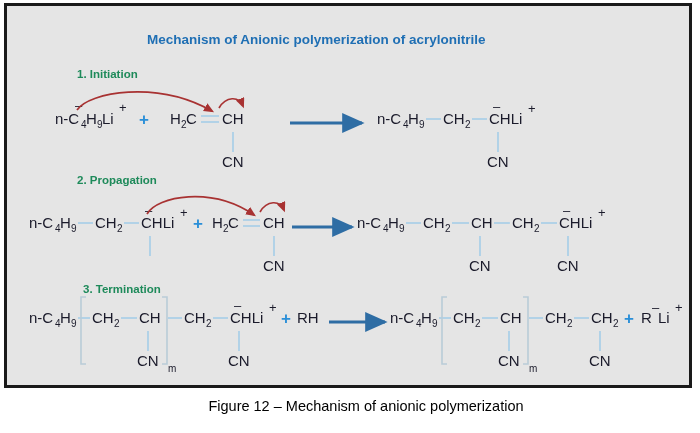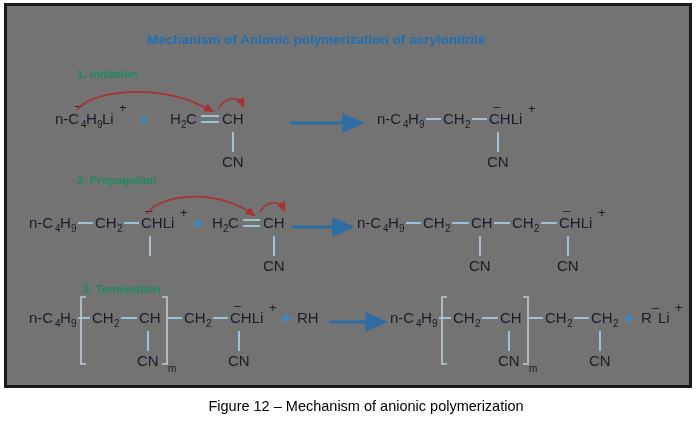--- a/index.html
+++ b/index.html
@@ -3,21 +3,21 @@
 <meta charset="utf-8">
 <style>
   html,body{margin:0;padding:0;}
   body{
     width:700px;height:433px;background:#ffffff;
     font-family:"Liberation Sans", sans-serif;
     overflow:hidden;position:relative;
   }
   #figure-box{
     position:absolute;left:4px;top:3px;width:688px;height:385px;
-    border:3px solid #1a1a1a;background:#737373;box-sizing:border-box;padding-left:36px;
+    border:3px solid #1a1a1a;background:#e5e5e5;box-sizing:border-box;padding-left:36px;
   }
   #diagram{position:absolute;left:0;top:0;width:682px;height:379px;}
   .cap{
     position:absolute;left:16px;top:398px;width:700px;text-align:center;
     font-family:"Liberation Sans", sans-serif;font-size:14.5px;color:#000000;
   }
   
   .title{font-family:"Liberation Sans",sans-serif;font-size:13.5px;font-weight:bold;fill:#1f6fb4;}
   .step{font-family:"Liberation Sans",sans-serif;font-size:11.5px;font-weight:bold;fill:#1e8a5a;}
   .f{font-family:"Liberation Sans",sans-serif;font-size:15px;fill:#1b1b2b;}

